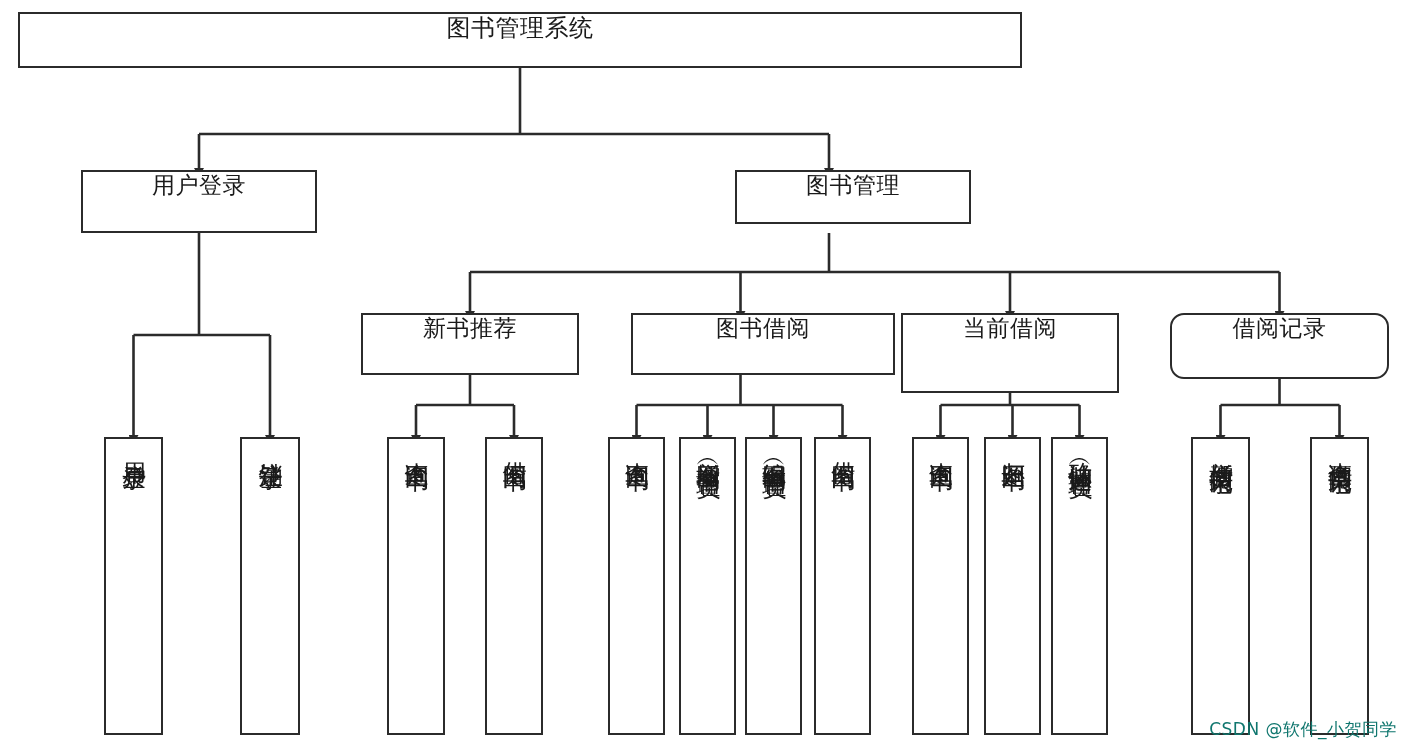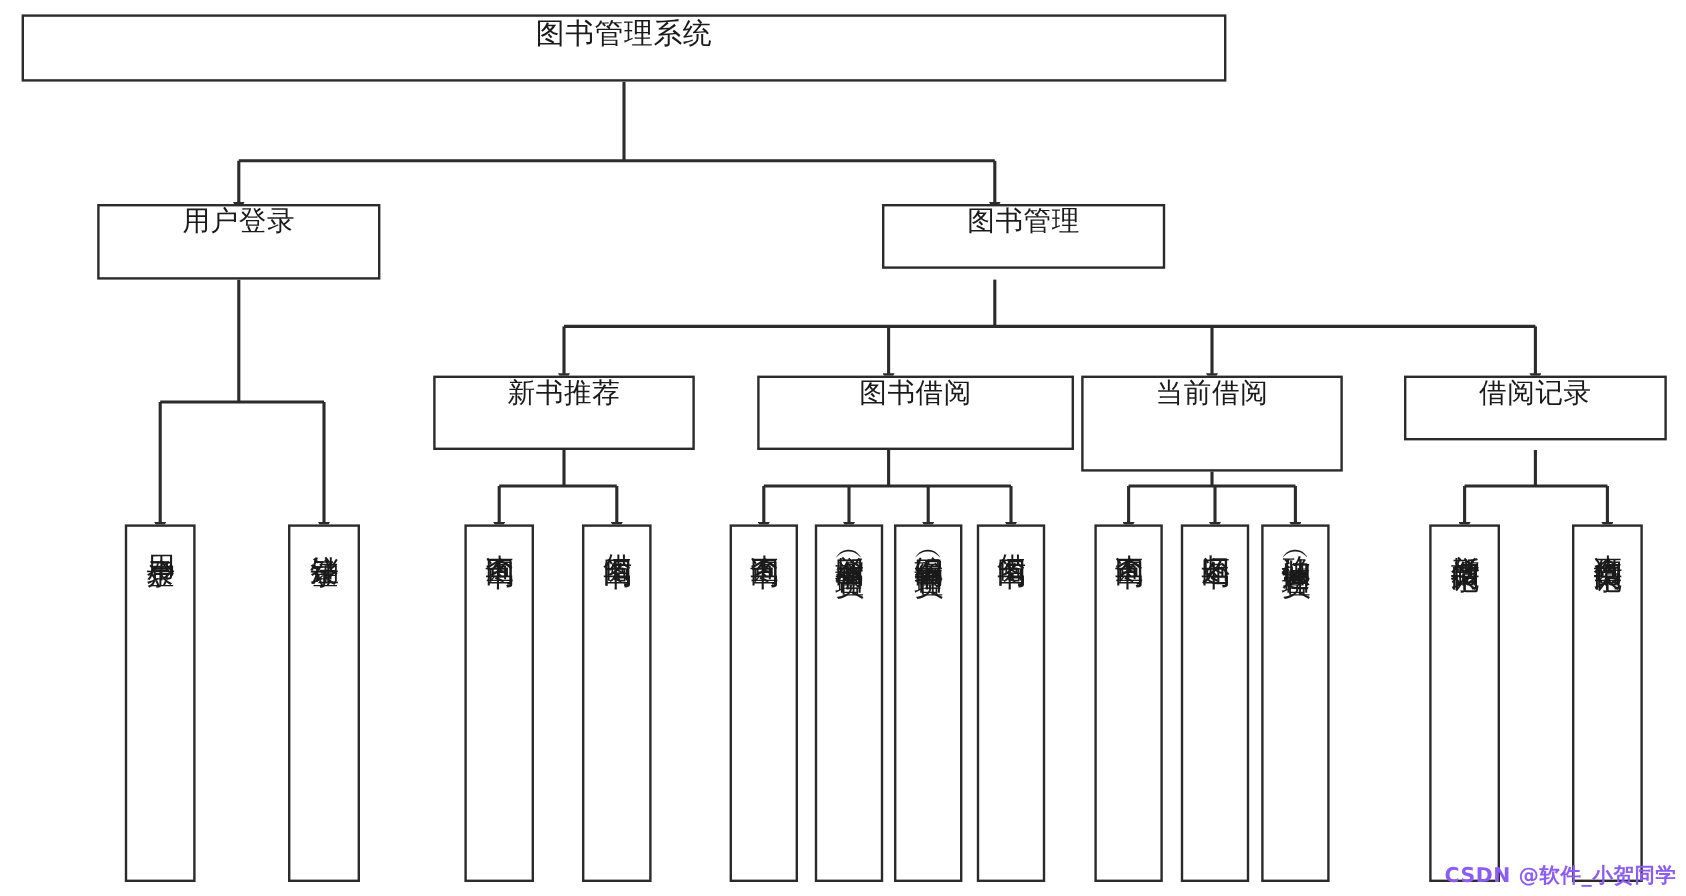--- a/index.html
+++ b/index.html
@@ -58,26 +58,25 @@
     line-height: 1.22;
     letter-spacing: 2px;
     text-align: left;
     max-height: 100%;
   }
   .watermark {
     position: absolute;
     right: 8px;
     bottom: 6px;
     font-size: 17px;
-    color: #8b5cf6;
+    color: #0f766e;
     letter-spacing: 0.5px;
     z-index: 5;
     white-space: nowrap;
     font-family: "DejaVu Sans", "Liberation Sans", sans-serif;
-    font-weight: bold;
   }
 </style>
 </head>
 <body>
 
 <div id="canvas">
 
   <svg id="edges" viewBox="0 0 1405 747" xmlns="http://www.w3.org/2000/svg">
     <defs>
       <marker id="arrowhead" markerWidth="9" markerHeight="10" refX="1" refY="5" orient="auto" markerUnits="userSpaceOnUse">
@@ -134,21 +133,21 @@
 
   <div class="node horiz" style="left: 361px; top: 313px; width: 218px; height: 62px;">
     <span class="label">新书推荐</span>
   </div>
   <div class="node horiz" style="left: 631px; top: 313px; width: 264px; height: 62px;">
     <span class="label">图书借阅</span>
   </div>
   <div class="node horiz" style="left: 901px; top: 313px; width: 218px; height: 80px;">
     <span class="label">当前借阅</span>
   </div>
-  <div class="node horiz" style="left: 1170px; top: 313px; width: 219px; height: 54px;">
+  <div class="node horiz" style="left: 1170px; top: 313px; width: 219px; height: 66px; border-radius: 14px;">
     <span class="label">借阅记录</span>
   </div>
 
   <div class="node vert" style="left: 104px; top: 437px; width: 59px; height: 298px;">
     <span class="label">用户登录</span>
   </div>
   <div class="node vert" style="left: 240px; top: 437px; width: 60px; height: 298px;">
     <span class="label">注销登录</span>
   </div>
   <div class="node vert" style="left: 387px; top: 437px; width: 58px; height: 298px;">

